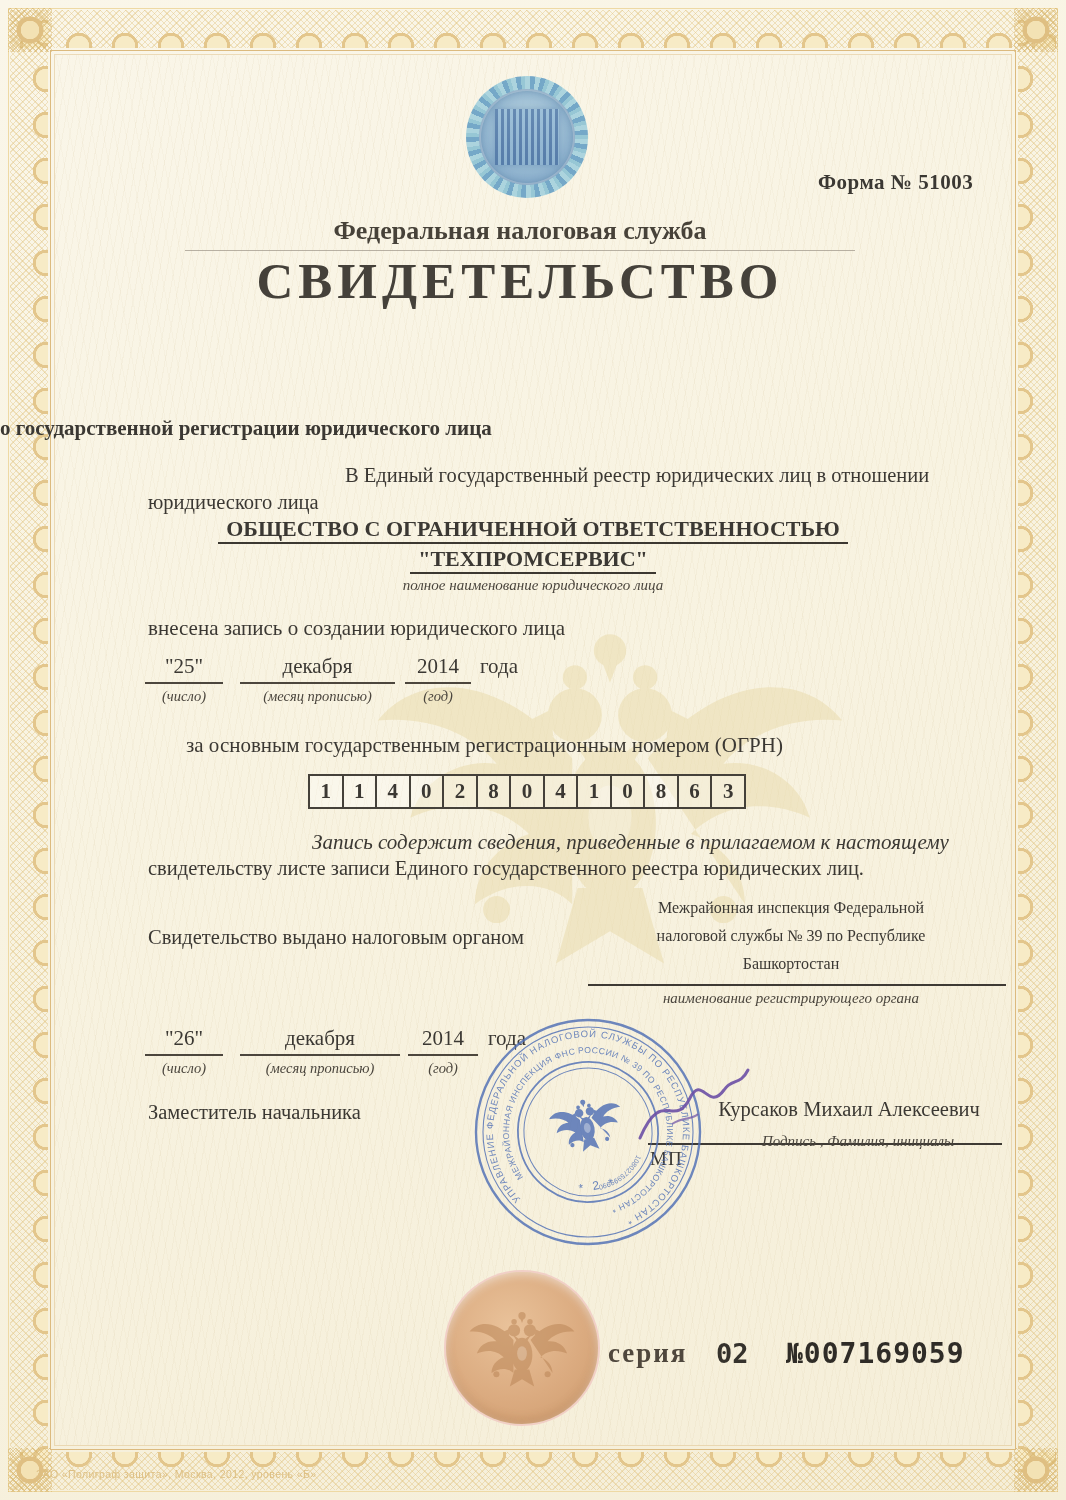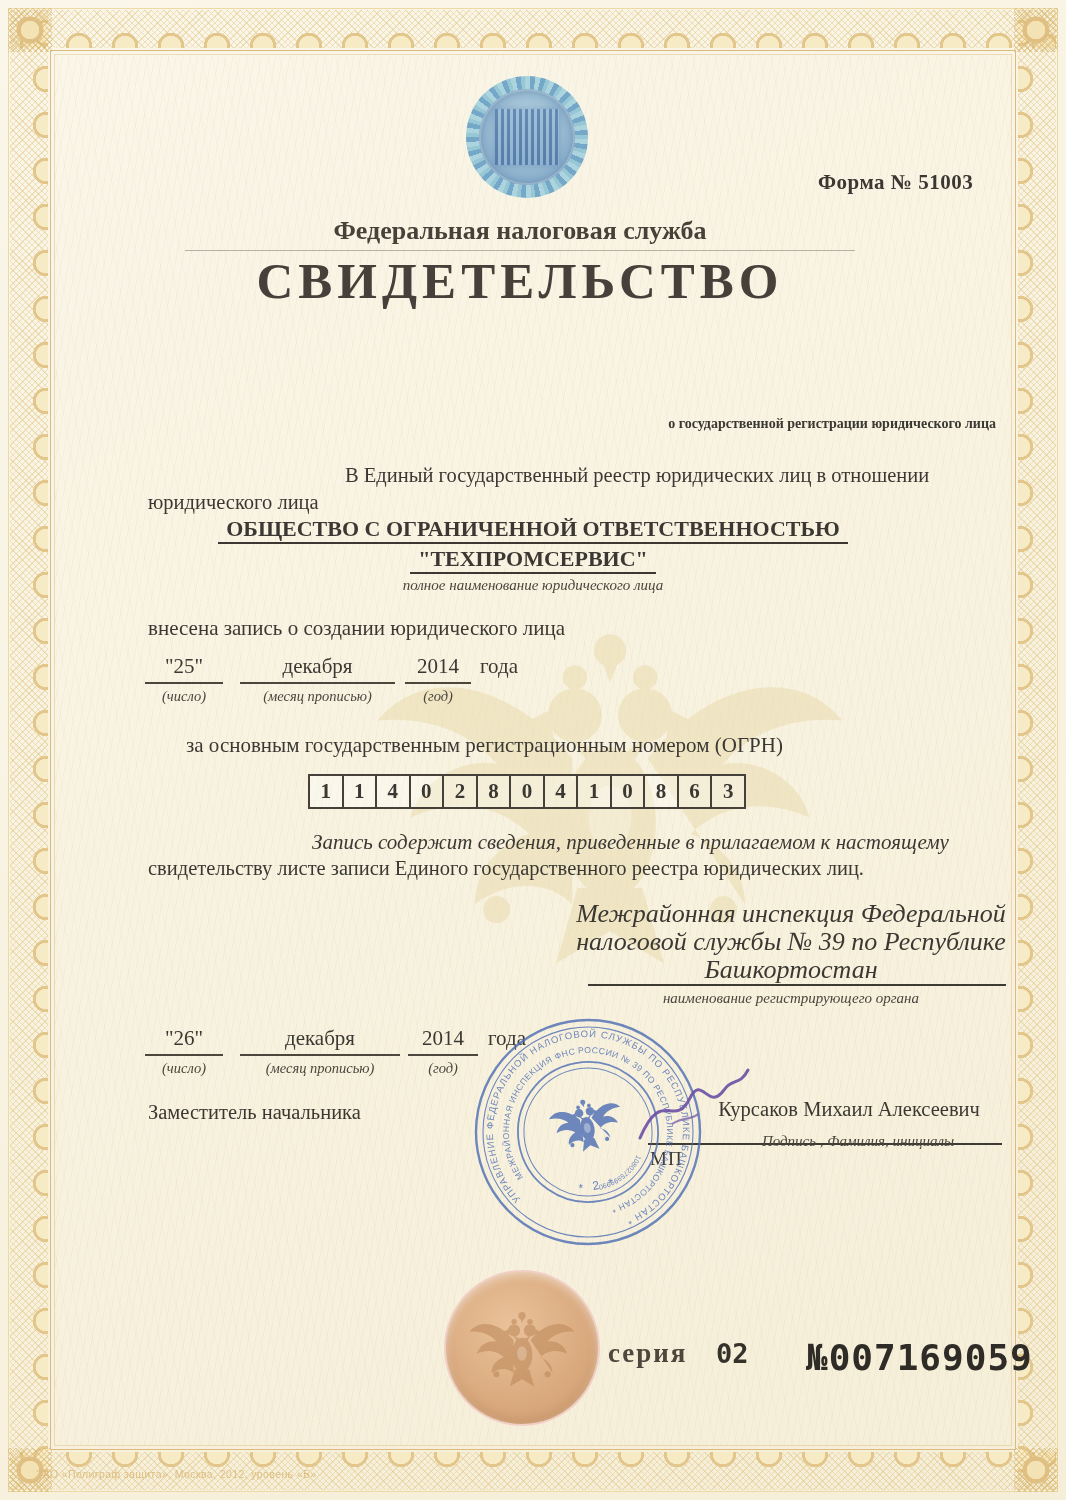--- a/index.html
+++ b/index.html
@@ -73,21 +73,21 @@
       repeating-linear-gradient(90deg, rgba(38,80,138,.5) 0 3px, rgba(160,198,220,.5) 3px 6px),
       linear-gradient(#8db3d4,#6d96c1);
     box-shadow:0 0 6px rgba(40,90,150,.35);}
   
   .abs{position:absolute;}
   .form-number{top:170px; left:818px; font-size:21px; font-weight:bold; letter-spacing:.5px;}
   .agency{top:216px; left:0; width:1040px; text-align:center; font-size:26px; font-weight:bold; color:#474239;}
   .agency-rule{top:250px; left:185px; width:670px; height:1px; background:#a29a8c; opacity:.75;}
   .doc-title{top:252px; left:0; width:1040px; text-align:center; font-size:51px; font-weight:bold;
     letter-spacing:5px; color:#45413a;}
-  .subtitle{top:416px; left:0; width:996px; text-align:right; font-size:14px; font-weight:bold;}
+  .subtitle{top:416px; left:0; width:996px; text-align:left; font-size:21px; font-weight:bold;}
   .intro1{top:464px; left:345px; font-size:20.5px;}
   .intro2{top:491px; left:148px; font-size:20.5px;}
   .company1{top:516px; left:0; width:1066px; text-align:center; font-size:22px; font-weight:bold;}
   .company1 span, .company2 span{border-bottom:2.5px solid #3c3831; padding:0 8px 1px;}
   .company2{top:546px; left:0; width:1066px; text-align:center; font-size:22px; font-weight:bold;}
   .caption{font-style:italic; font-size:15px; color:#4a453d;font-family:Liberation Serif, serif;}
   .company-caption{top:577px; left:0; width:1066px; text-align:center;}
   .record-statement{top:616px; left:148px; font-size:21px;}
   
   .date-row{position:absolute; left:0; top:0; width:100%; height:60px;}
@@ -98,42 +98,42 @@
   
   .ogrn-caption{top:733px; left:155px; font-size:21px;margin-left:31px;}
   .ogrn-boxes{top:774px; left:308px; width:438px; height:35px; display:flex;
     border:2px solid #45413a; background:rgba(255,255,255,.35);}
   .ogrn-cell{flex:1; border-right:2px solid #45413a; text-align:center;
     font-size:21px; font-weight:bold; line-height:31px;}
   .ogrn-cell:last-child{border-right:none;}
   .note1{top:830px; left:312px; font-size:21px;font-style:italic;}
   .note2{top:857px; left:148px; font-size:20.5px;}
   .issued-by{top:926px; left:148px; font-size:20.5px;}
-  .authority{left:575px; width:432px; text-align:center; font-size:26px;font-style:italic;}
+  .authority{left:575px; width:432px; text-align:center; font-size:16px;}
   .auth1{top:899px;} .auth2{top:927px;} .auth3{top:955px;}
   .auth-rule{top:984px; left:588px; width:418px; height:2px; background:#3e3a34;}
   .auth-caption{top:990px; left:575px; width:432px; text-align:center;}
   .signer-position{top:1101px; left:148px; font-size:20.5px;}
   .name-line{top:1098px; left:648px; width:354px; border-bottom:2px solid #3e3a34;
     text-align:center; text-indent:48px; font-size:20.5px; padding-bottom:22px;}
   .sign-caption{top:1133px; left:712px; width:292px; text-align:center;}
   .mp{top:1148px; left:650px; font-size:19px; letter-spacing:1px;}
   
   .stamp{position:absolute; left:470px; top:1014px; width:236px; height:236px;
     opacity:.82; transform:rotate(-10deg); pointer-events:none;}
   .signature-svg{position:absolute; left:632px; top:1058px; width:120px; height:92px; pointer-events:none;}
   
   .emboss{position:absolute; left:446px; top:1272px; width:152px; height:152px; border-radius:50%;
     background:radial-gradient(circle at 42% 36%, #e9c29a 0%, #dbab80 55%, #cd9a6c 100%);
     box-shadow:0 0 0 2px #f1cfc6, inset 0 3px 8px rgba(255,255,255,.5), inset 0 -4px 10px rgba(148,92,48,.25);}
   .emboss svg{position:absolute; left:15px; top:12px; color:#bb8657; opacity:.55;}
   
   .series-label{top:1338px; left:608px; font-size:27px; font-weight:bold; color:#4f473d; letter-spacing:2px;}
   .series-value{top:1338px; left:716px; font-family:"DejaVu Sans Mono",monospace; font-size:27px; font-weight:600; color:#35322c;}
-  .series-number{top:1337px; left:786px; font-family:"DejaVu Sans Mono",monospace; font-size:36px; font-weight:600; color:#2f2c27; letter-spacing:1px;margin-left:20px;}
+  .series-number{top:1337px; left:786px; font-family:"DejaVu Sans Mono",monospace; font-size:28px; font-weight:600; color:#2f2c27; letter-spacing:1px;}
   .printer-note{top:1468px; left:36px; font-family:"Liberation Sans",sans-serif;
     font-size:10.5px; color:#ddbf83; letter-spacing:.4px;}
 </style>
 </head>
 <body>
 
 <div class="page">
 
   <svg width="0" height="0" style="position:absolute">
     <symbol id="eagle" viewBox="0 0 200 200">
@@ -218,20 +218,21 @@
     <span class="ogrn-cell">1</span>
     <span class="ogrn-cell">0</span>
     <span class="ogrn-cell">8</span>
     <span class="ogrn-cell">6</span>
     <span class="ogrn-cell">3</span>
   </div>
 
   <div class="abs note1">Запись содержит сведения, приведенные в прилагаемом к настоящему</div>
   <div class="abs note2">свидетельству листе записи Единого государственного реестра юридических лиц.</div>
 
+  <div class="abs issued-by">Свидетельство выдано налоговым органом</div>
   <div class="abs authority auth1">Межрайонная инспекция Федеральной</div>
   <div class="abs authority auth2">налоговой службы № 39 по Республике</div>
   <div class="abs authority auth3">Башкортостан</div>
   <div class="abs auth-rule"></div>
   <div class="abs caption auth-caption">наименование регистрирующего органа</div>
 
   <div class="date-row" style="top:1026px">
     <span class="date-field" style="left:145px;width:78px">"26"</span>
     <span class="date-label" style="left:145px;width:78px;top:34px">(число)</span>
     <span class="date-field" style="left:240px;width:160px">декабря</span>

